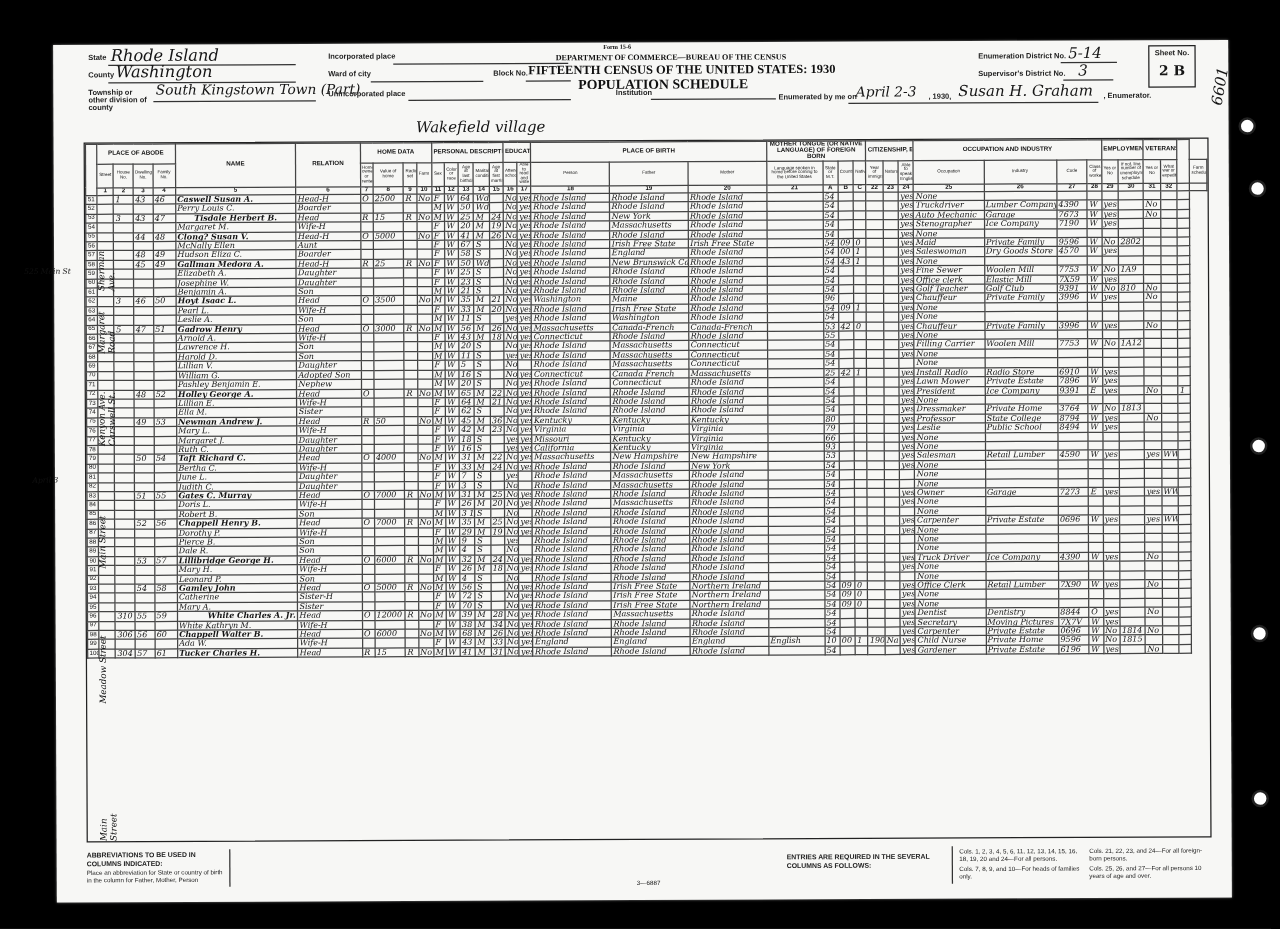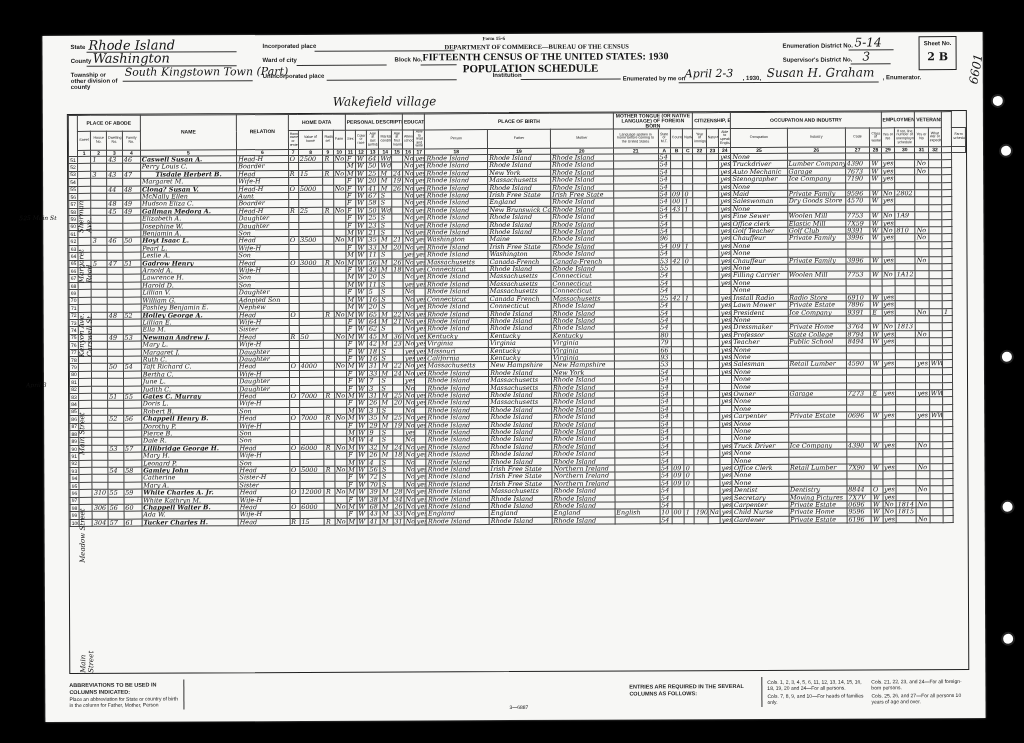--- a/index.html
+++ b/index.html
@@ -1224,21 +1224,21 @@
             <td>Virginia</td>
             <td>Virginia</td>
             <td>Virginia</td>
             <td></td>
             <td>79</td>
             <td></td>
             <td></td>
             <td></td>
             <td></td>
             <td>yes</td>
-            <td>Teacher</td>
+            <td>Leslie</td>
             <td>Public School</td>
             <td>8494</td>
             <td>W</td>
             <td>yes</td>
             <td></td>
             <td></td>
             <td></td>
             <td></td>
           </tr>
           <tr>
@@ -1318,21 +1318,21 @@
             <td></td>
             <td></td>
             <td></td>
           </tr>
           <tr>
             <td class="rn">79</td>
             <td></td>
             <td></td>
             <td>50</td>
             <td>54</td>
-            <td style="font-weight: normal;">Taft Richard C.</td>
+            <td style="font-weight: bold;">Taft Richard C.</td>
             <td>Head</td>
             <td>O</td>
             <td>4000</td>
             <td></td>
             <td>No</td>
             <td>M</td>
             <td>W</td>
             <td>31</td>
             <td>M</td>
             <td>22</td>
@@ -1981,21 +1981,21 @@
             <td></td>
             <td></td>
             <td></td>
           </tr>
           <tr>
             <td class="rn">96</td>
             <td></td>
             <td>310</td>
             <td>55</td>
             <td>59</td>
-            <td style="font-weight: bold;">White Charles A. Jr.</td>
+            <td style="font-weight: bold; text-align: right;">White Charles A. Jr.</td>
             <td>Head</td>
             <td>O</td>
             <td>12000</td>
             <td>R</td>
             <td>No</td>
             <td>M</td>
             <td>W</td>
             <td>39</td>
             <td>M</td>
             <td>28</td>

